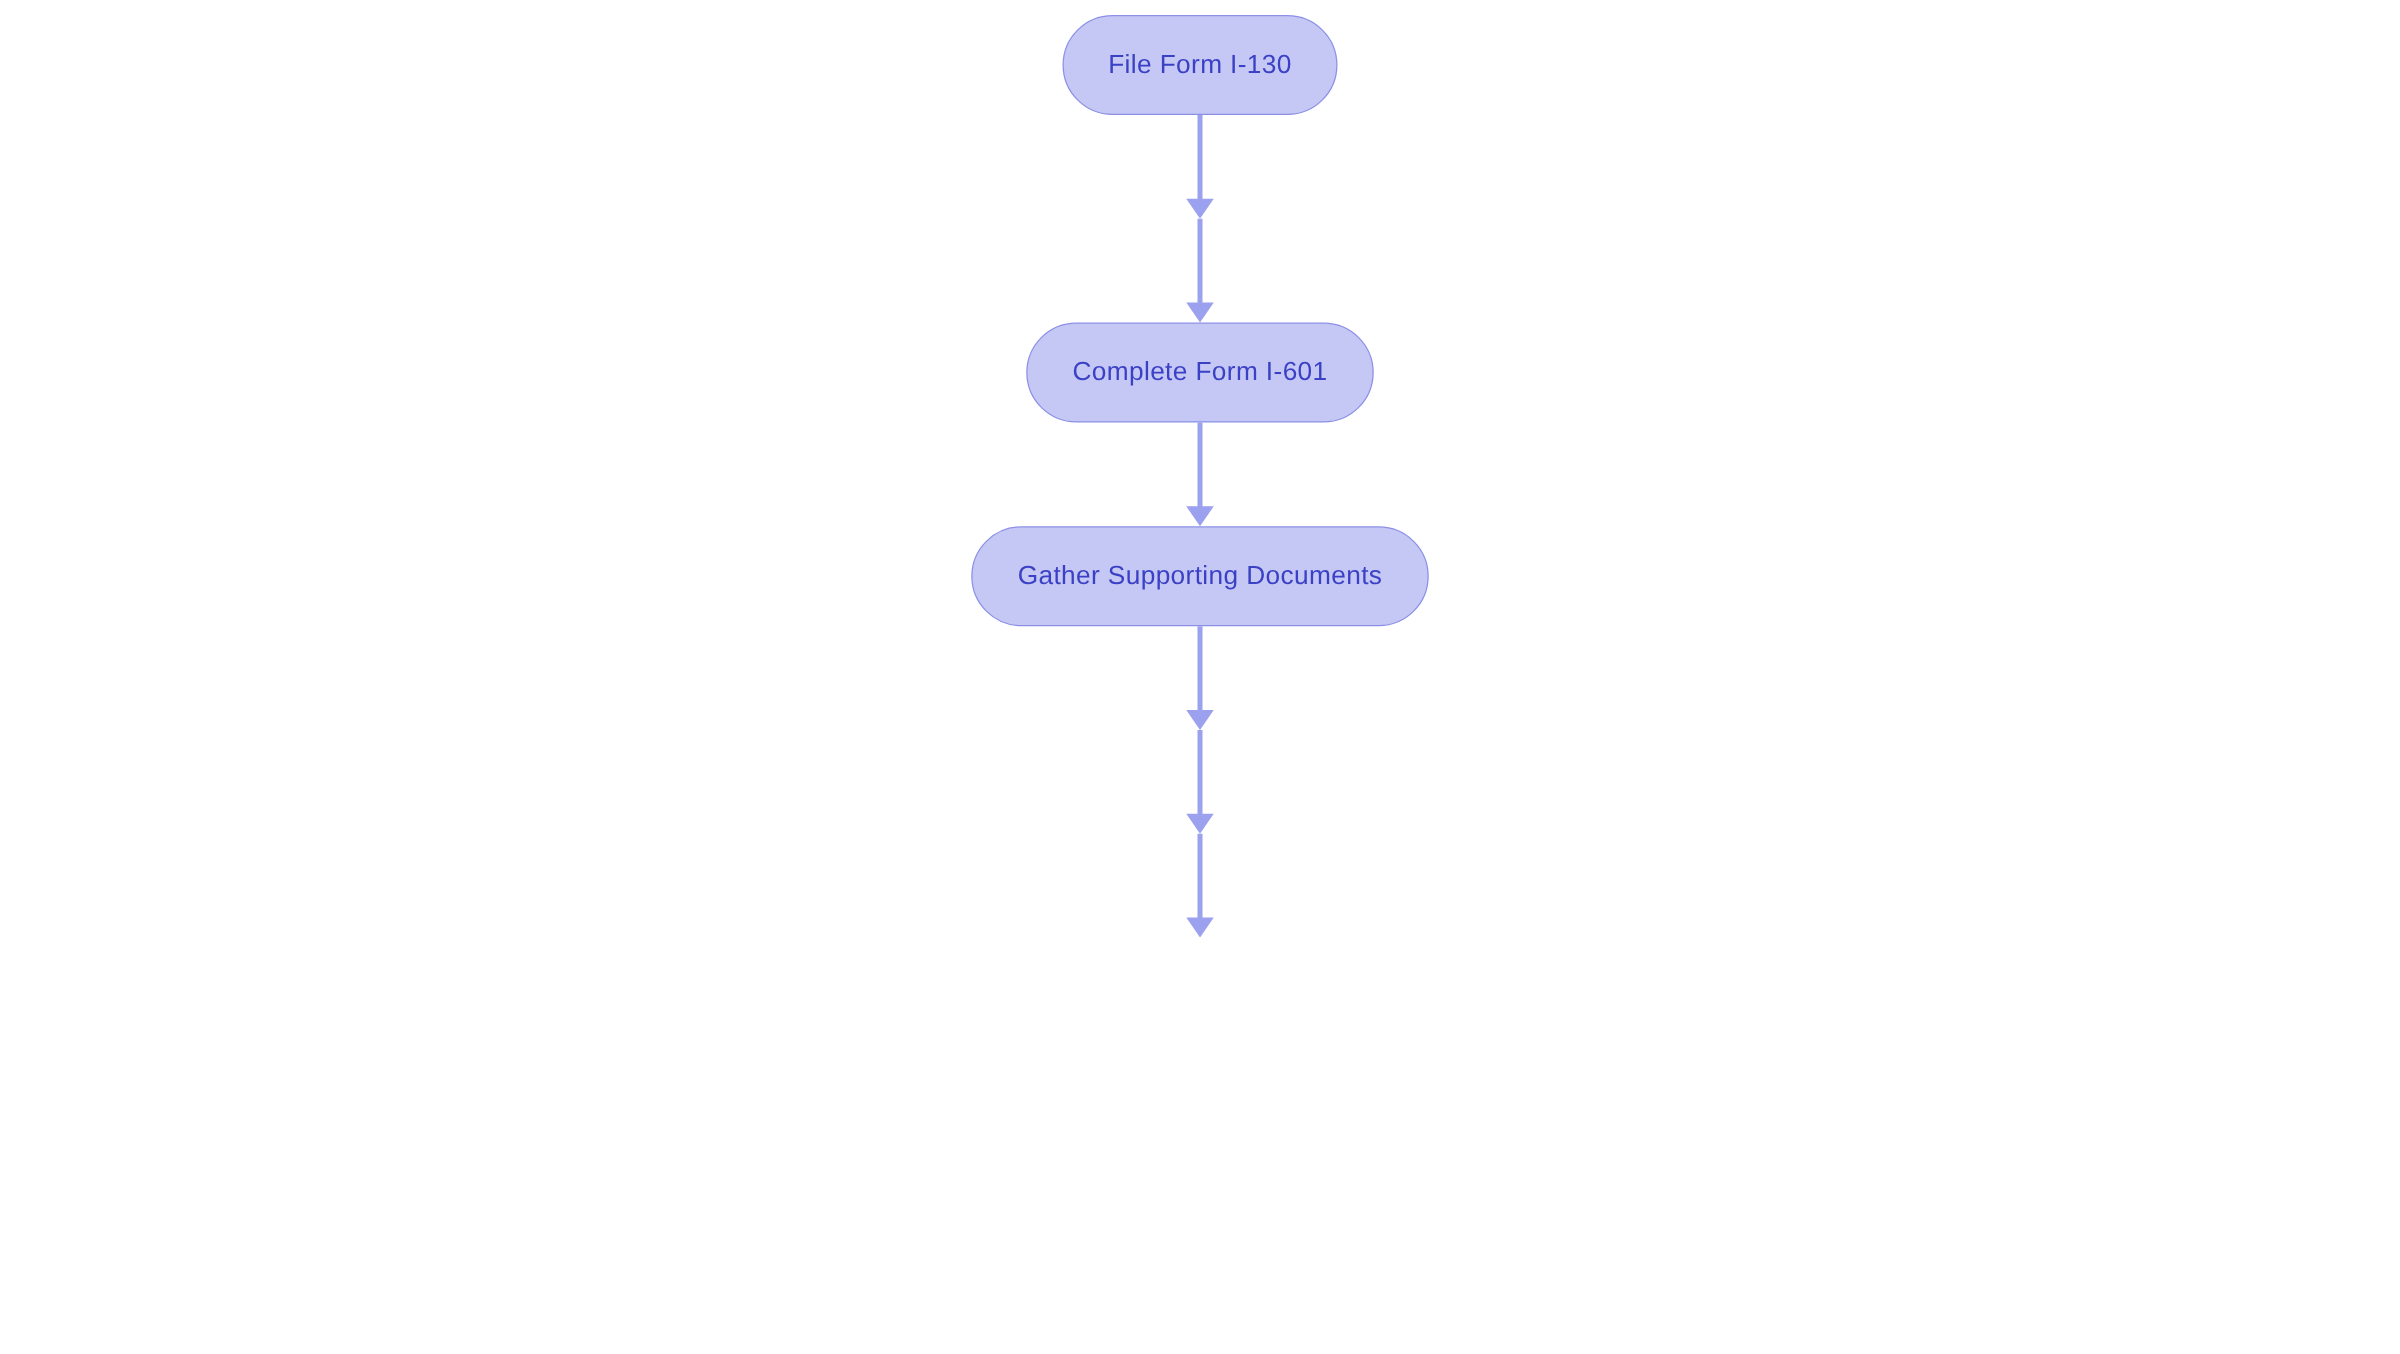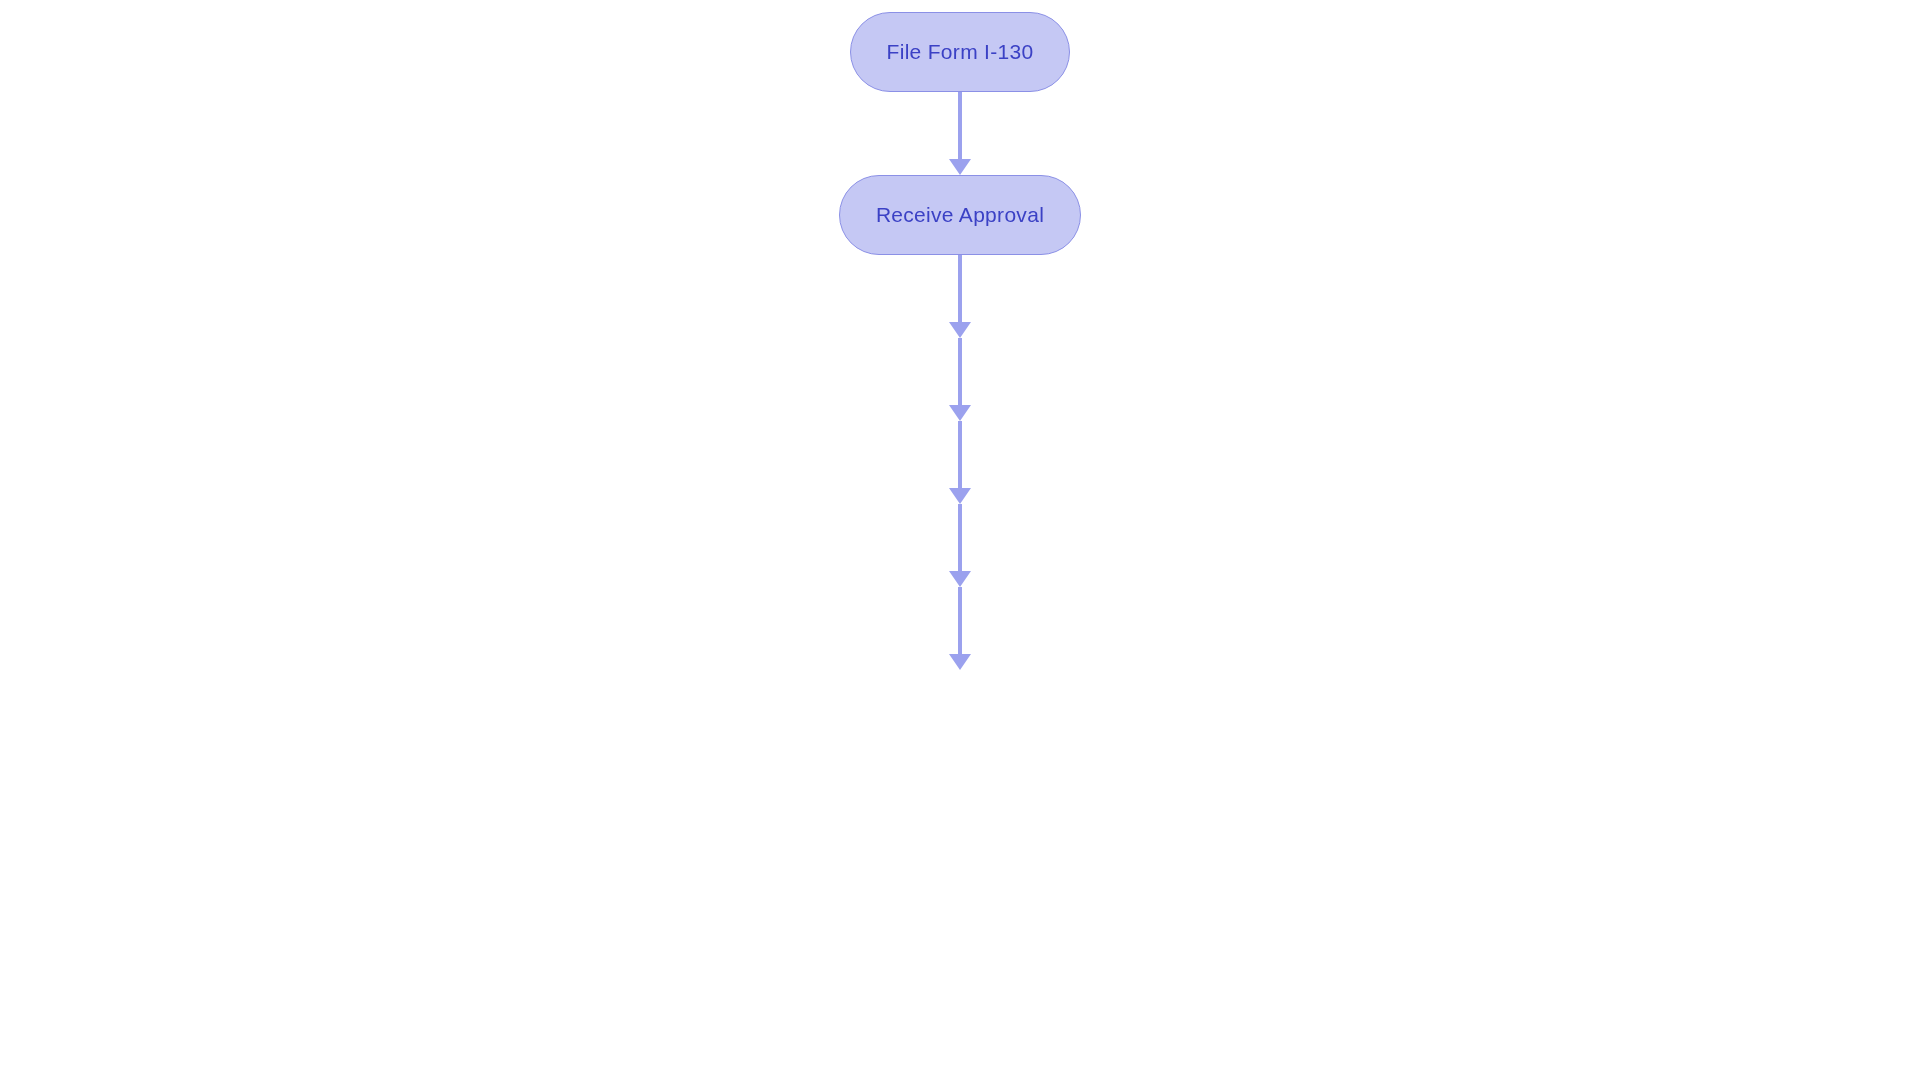--- a/index.html
+++ b/index.html
@@ -64,35 +64,38 @@
 
   <div class="flow-node">
     <span>File Form I-130</span>
   </div>
 
   <div class="flow-connector">
     <div class="line"></div>
     <div class="head"></div>
   </div>
 
+
+  <div class="flow-connector">
+    <div class="line"></div>
+    <div class="head"></div>
+  </div>
+
   <div class="flow-node">
-    <span>Receive Approval</span>
+    <span>Complete Form I-601</span>
   </div>
 
   <div class="flow-connector">
     <div class="line"></div>
     <div class="head"></div>
   </div>
 
-
-  <div class="flow-connector">
-    <div class="line"></div>
-    <div class="head"></div>
+  <div class="flow-node">
+    <span>Gather Supporting Documents</span>
   </div>
-
 
   <div class="flow-connector">
     <div class="line"></div>
     <div class="head"></div>
   </div>
 
 
   <div class="flow-connector">
     <div class="line"></div>
     <div class="head"></div>

